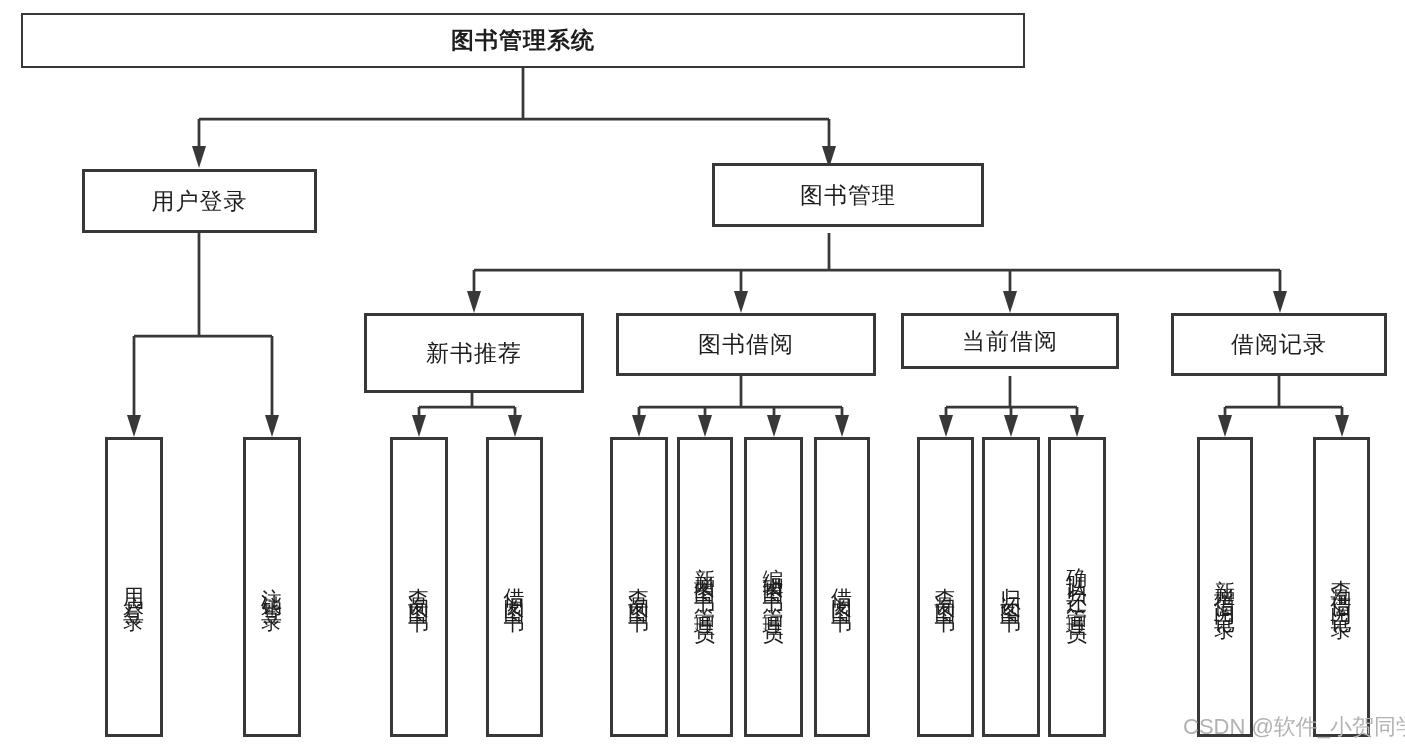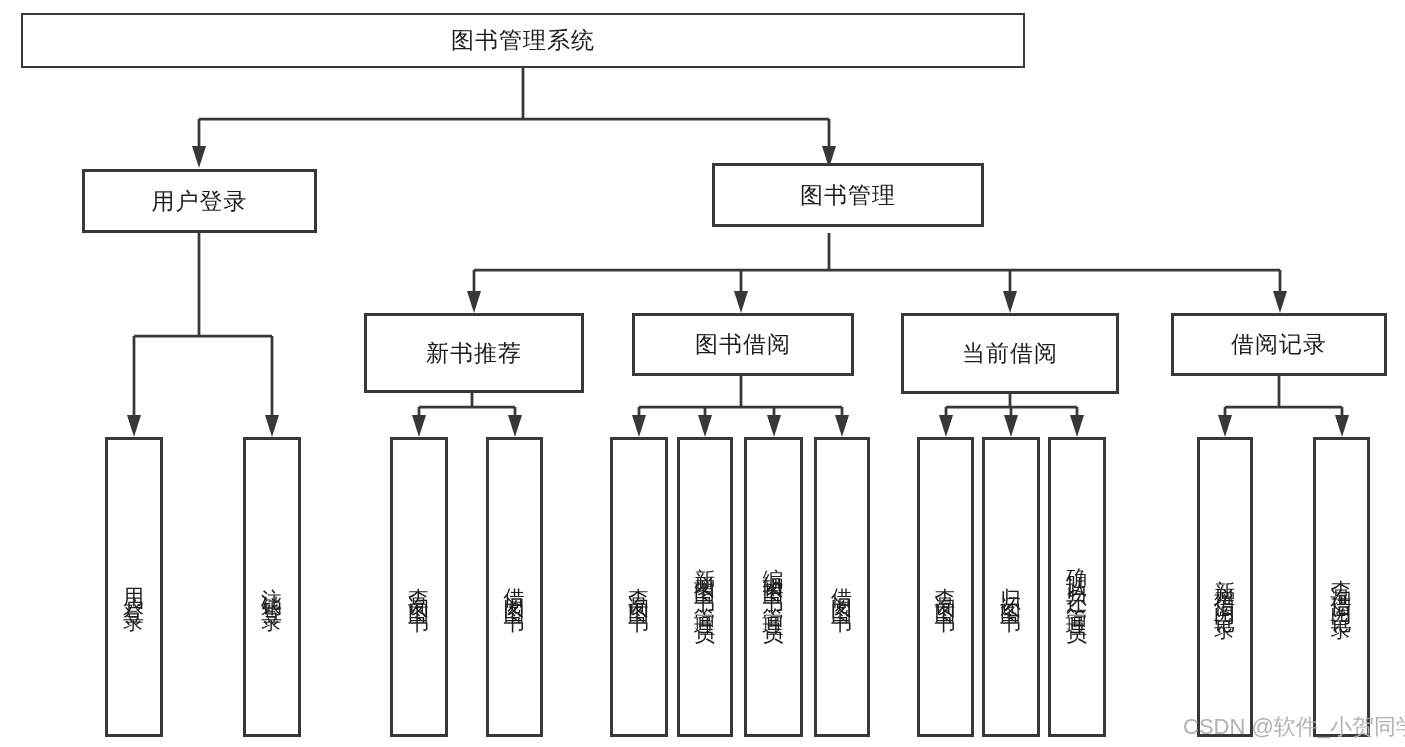--- a/index.html
+++ b/index.html
@@ -15,21 +15,21 @@
     position:absolute;
     box-sizing:border-box;
     background:#ffffff;
     border:3px solid #383838;
     display:flex;
     align-items:center;
     justify-content:center;
     color:#1d1d1d;
     z-index:2;
   }
-  .root{border-width:2px;}
+  .root{border-width:2px;font-weight:bold;}
   .h-node{font-size:23px;letter-spacing:1px;white-space:nowrap;}
   .v-node .v-label{
     writing-mode:vertical-rl;
     text-orientation:mixed;
     font-size:21px;
     line-height:1;
     letter-spacing:8px;
     white-space:nowrap;
   }
   .watermark{
@@ -94,24 +94,24 @@
   <div class="node h-node" style="left:82px;top:169px;width:235px;height:64px">
     <span>用户登录</span>
   </div>
   <div class="node h-node" style="left:712px;top:163px;width:272px;height:64px">
     <span>图书管理</span>
   </div>
 
   <div class="node h-node" style="left:364px;top:313px;width:220px;height:80px">
     <span>新书推荐</span>
   </div>
-  <div class="node h-node" style="left:632px;top:313px;width:222px;height:63px">
+  <div class="node h-node" style="left:616px;top:313px;width:260px;height:63px">
     <span>图书借阅</span>
   </div>
-  <div class="node h-node" style="left:901px;top:313px;width:218px;height:81px">
+  <div class="node h-node" style="left:901px;top:313px;width:218px;height:56px">
     <span>当前借阅</span>
   </div>
   <div class="node h-node" style="left:1171px;top:313px;width:216px;height:63px">
     <span>借阅记录</span>
   </div>
 
   <div class="node v-node" style="left:105px;top:437px;width:58px;height:300px">
     <span class="v-label">用户登录</span>
   </div>
   <div class="node v-node" style="left:243px;top:437px;width:58px;height:300px">

